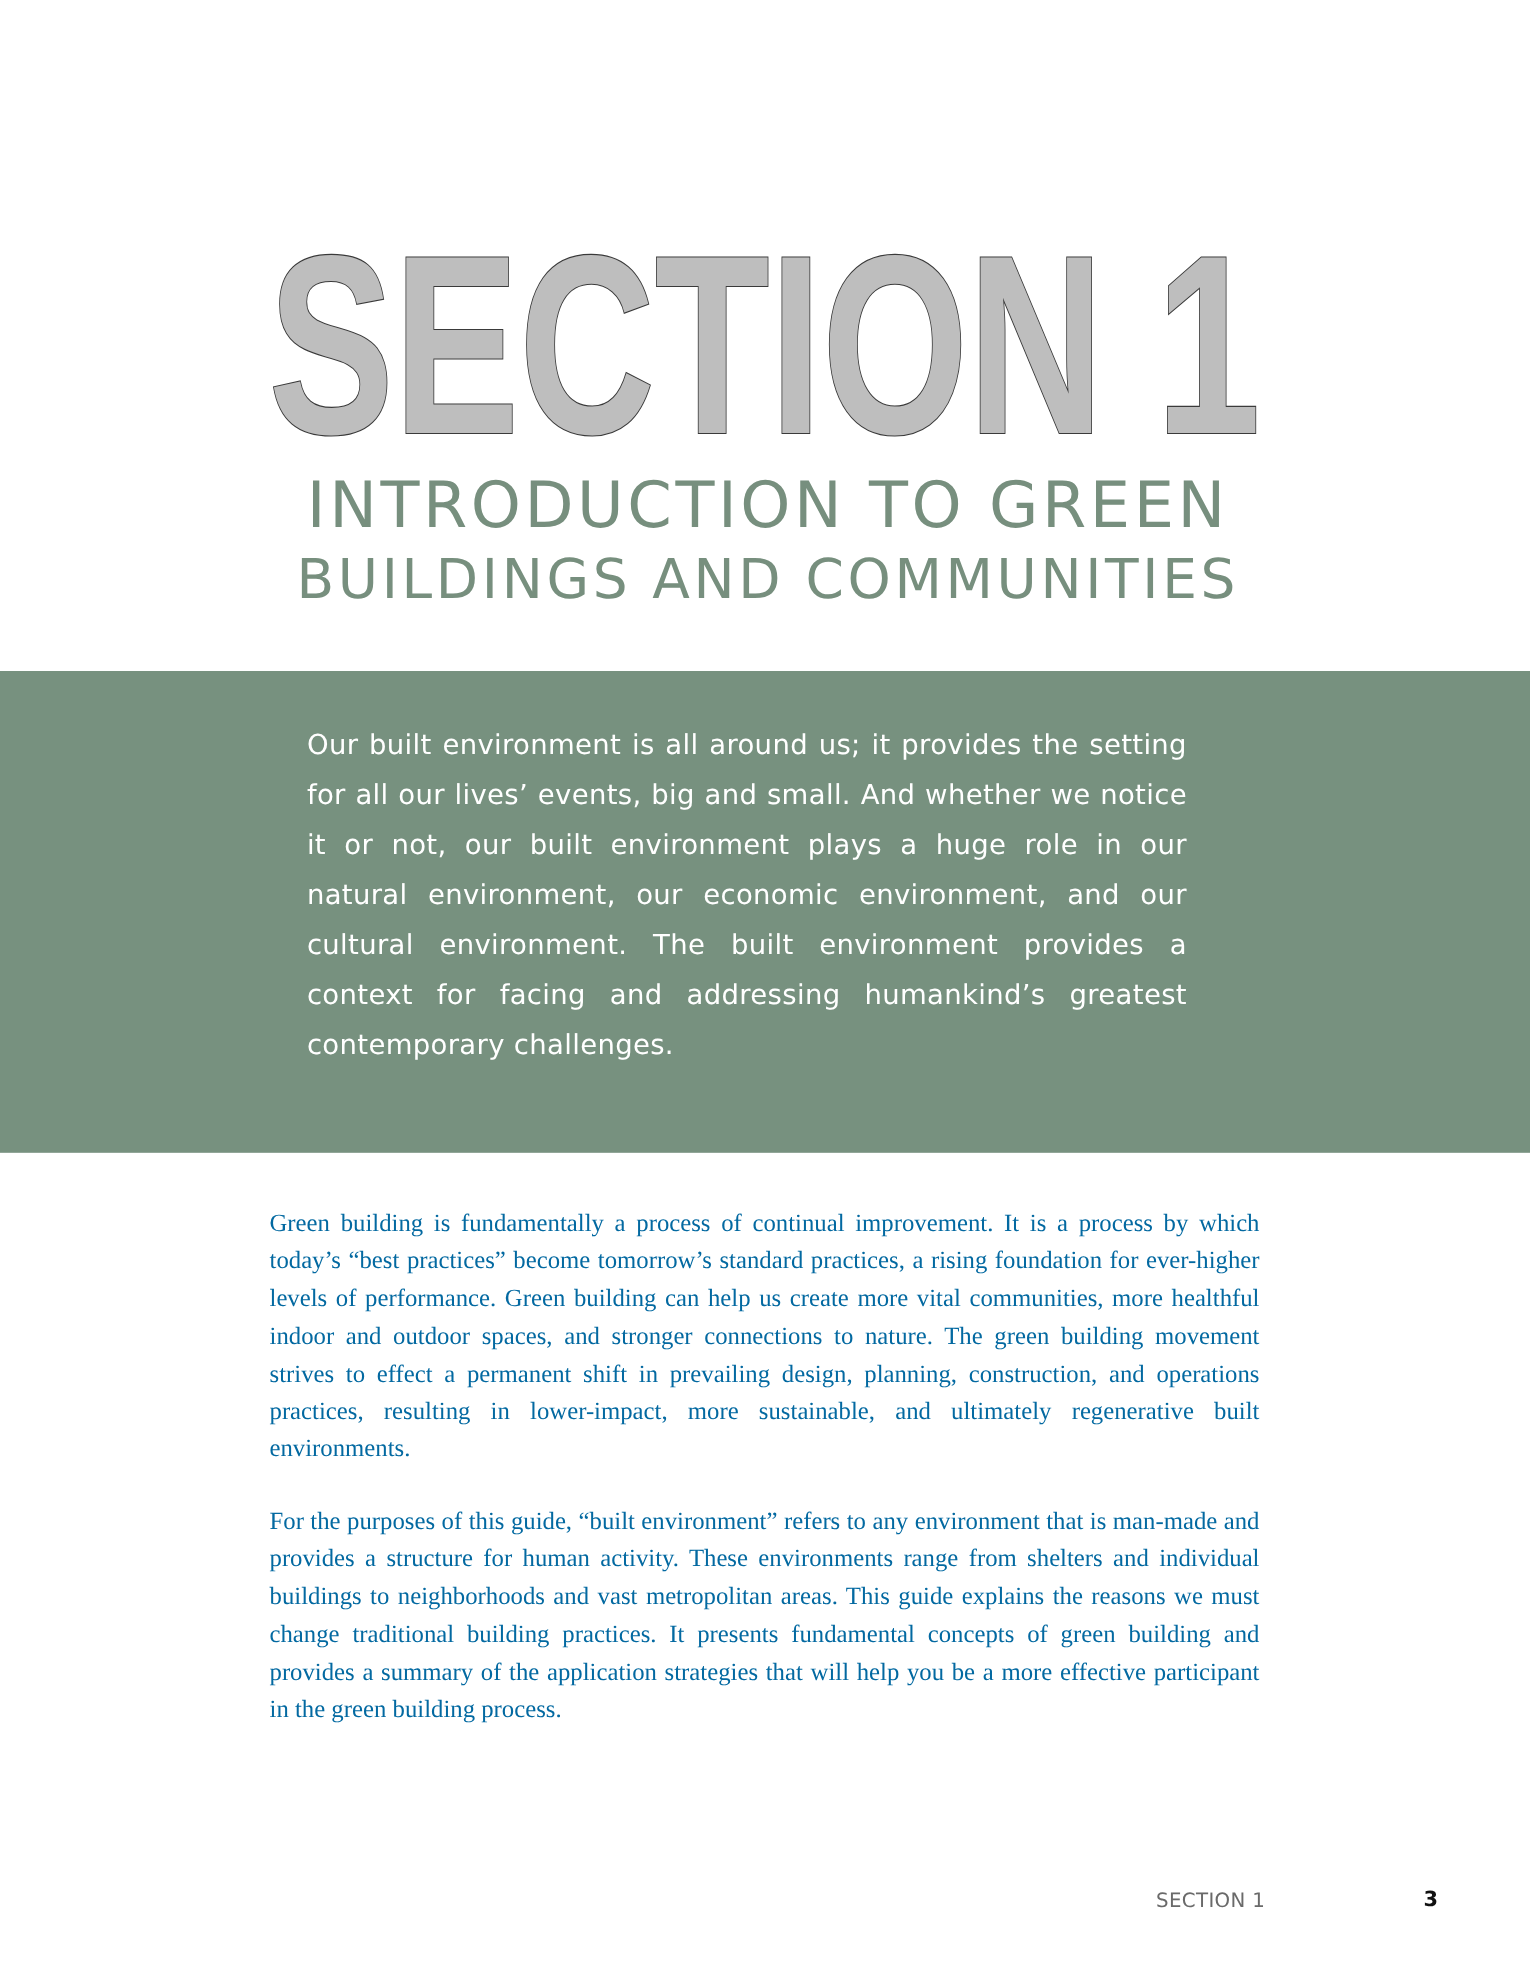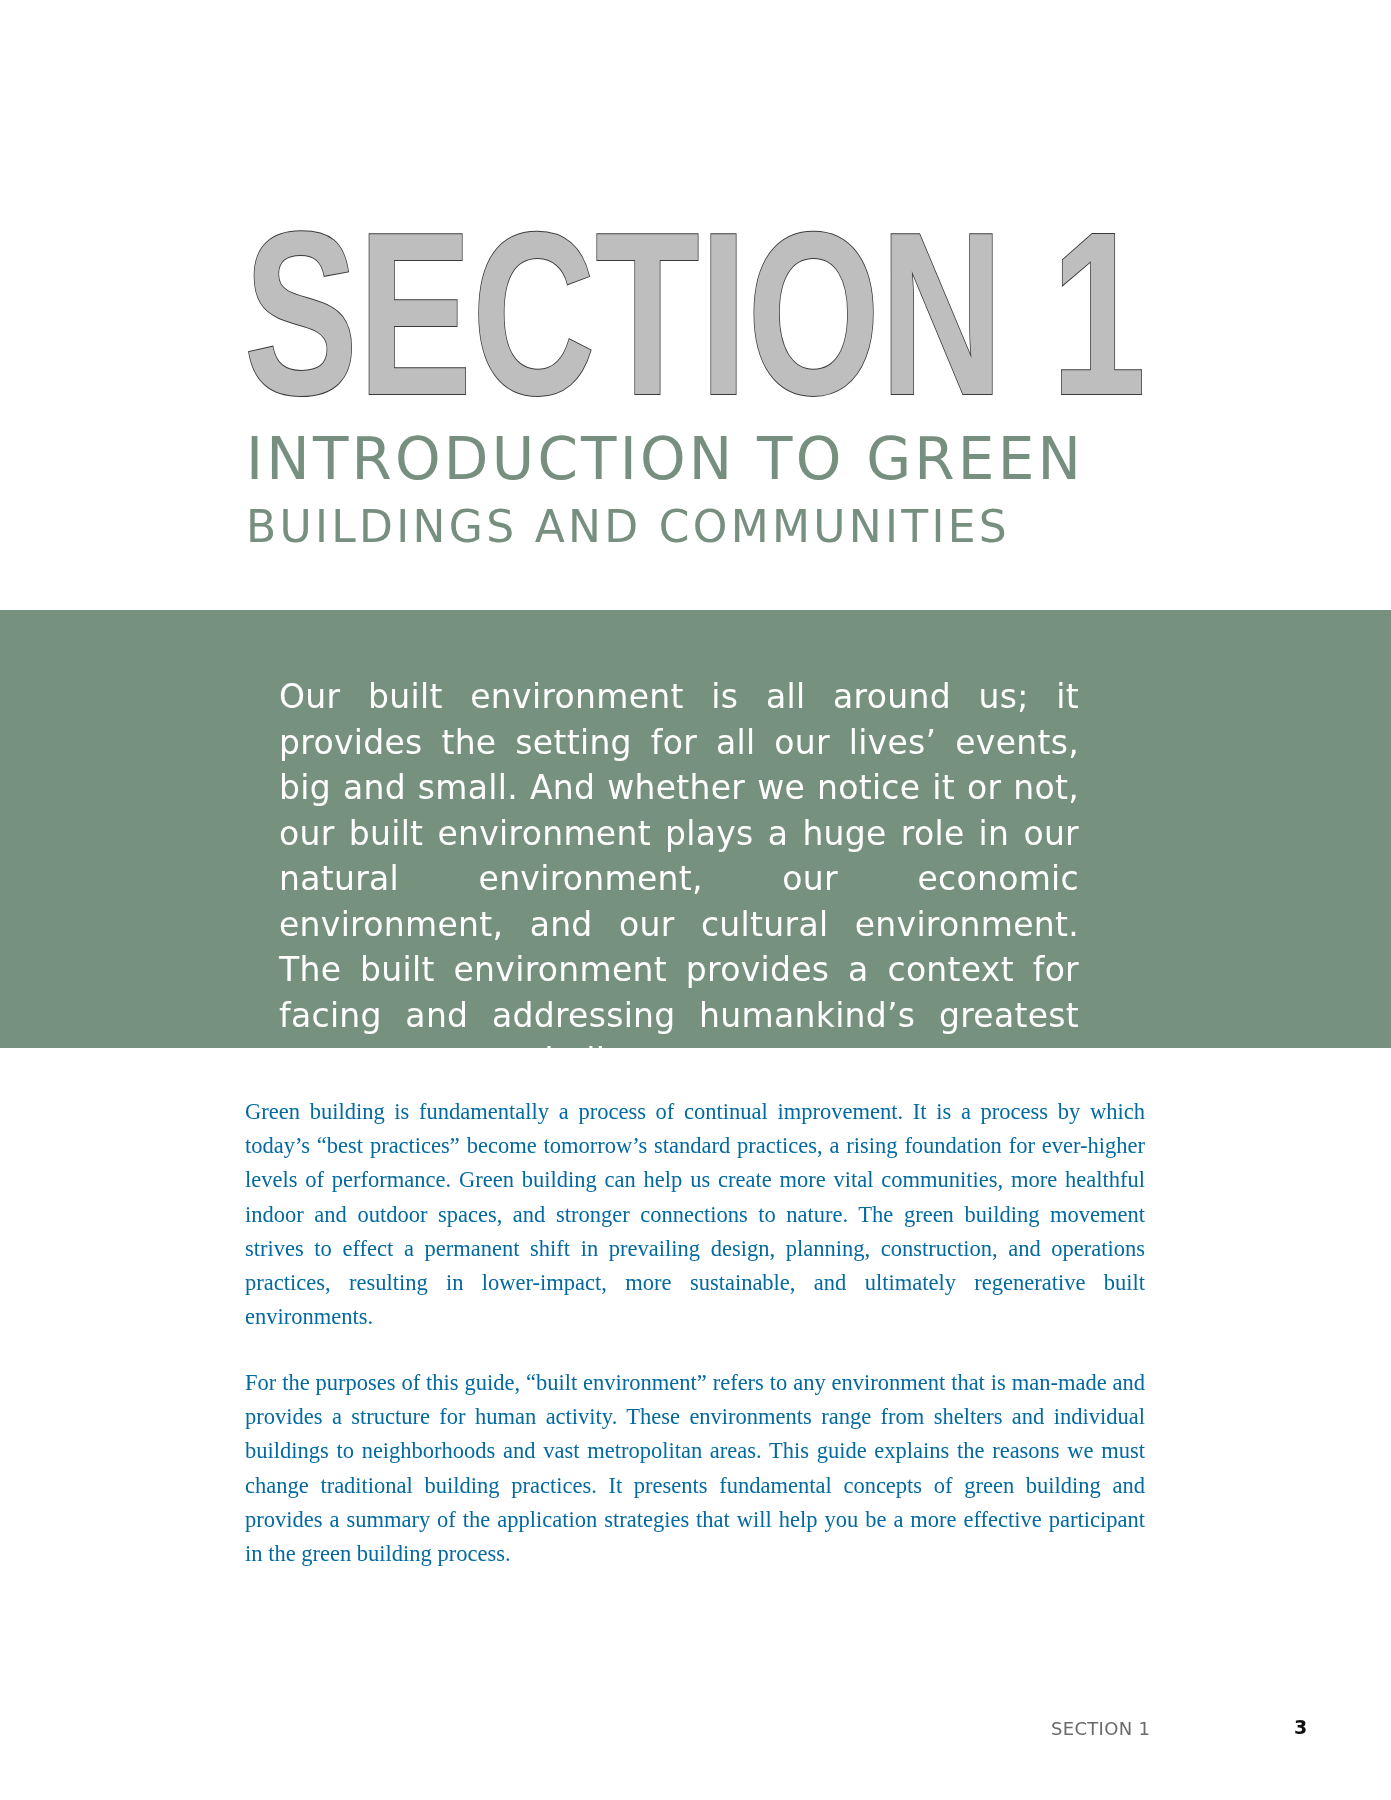--- a/index.html
+++ b/index.html
@@ -18,32 +18,33 @@
     paint-order: stroke fill;
   }
 
   .subtitle {
     position: absolute; left: 246px; width: 904px;
     font-family: "DejaVu Sans", sans-serif;
     color: #778f7e;
     font-weight: 500;
     text-transform: uppercase;
     white-space: nowrap;
+    text-align: center;
   }
   .subtitle.line1 { top: 424px; font-size: 58px; letter-spacing: 3.2px; line-height: 70px; }
-  .subtitle.line2 { top: 496px; font-size: 44px; letter-spacing: 3.3px; line-height: 62px; }
+  .subtitle.line2 { top: 496px; font-size: 50px; letter-spacing: 3.3px; line-height: 62px; }
 
   .intro-band {
     position: absolute; left: 0; top: 610px; width: 1391px; height: 438px;
     background: #77917f;
   }
   .intro-text {
-    position: absolute; left: 279px; top: 674px; width: 800px;
+    position: absolute; left: 279px; top: 654px; width: 800px;
     font-family: "DejaVu Sans", sans-serif;
-    font-size: 33px; line-height: 45.5px;
+    font-size: 25px; line-height: 45.5px;
     color: #ffffff;
     text-align: justify;
     letter-spacing: 0.3px;
   }
 
   .body-text {
     position: absolute; left: 245px; width: 900px;
     font-family: "Liberation Serif", serif;
     font-size: 22.5px; line-height: 34.2px;
     color: #0369a1;

